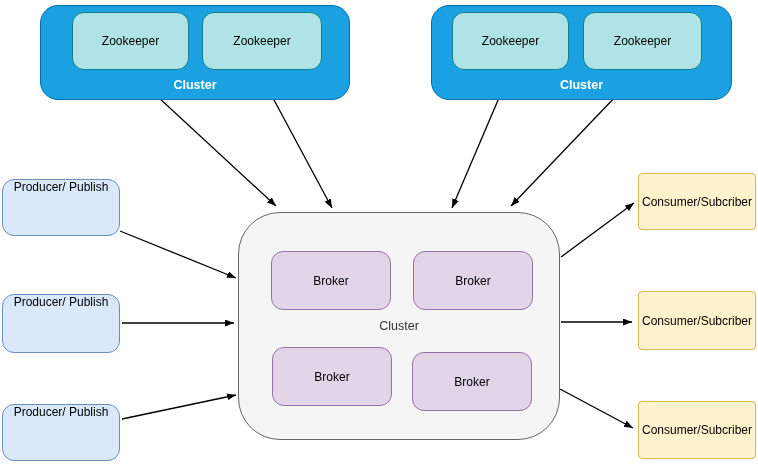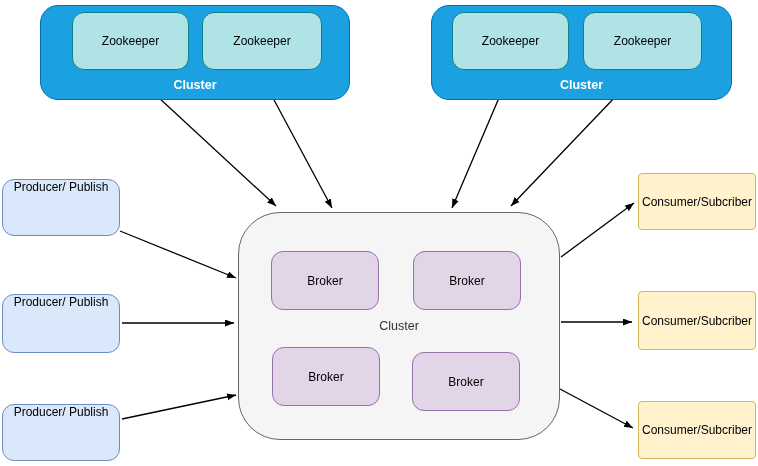--- a/index.html
+++ b/index.html
@@ -53,21 +53,21 @@
     position: absolute;
     left: 238px; top: 212px;
     width: 322px; height: 228px;
     background: var(--kafka_cluster_fill, #F5F5F5);
     border: 1px solid var(--kafka_cluster_stroke, #666);
     border-radius: 42px;
     box-sizing: border-box;
   }
   .broker {
     position: absolute;
-    width: 108px; height: 59px;
+    width: 120px; height: 59px;
     background: var(--broker_fill, #E1D5E7);
     border: 1px solid var(--broker_stroke, #9673A6);
     border-radius: 12px;
     box-sizing: border-box;
     display: flex; align-items: center; justify-content: center;
   }
   .b-tl { left: 32px;  top: 38px; }
   .b-tr { left: 174px; top: 38px; }
   .b-bl { left: 33px;  top: 134px; }
   .b-br { left: 173px; top: 139px; }

